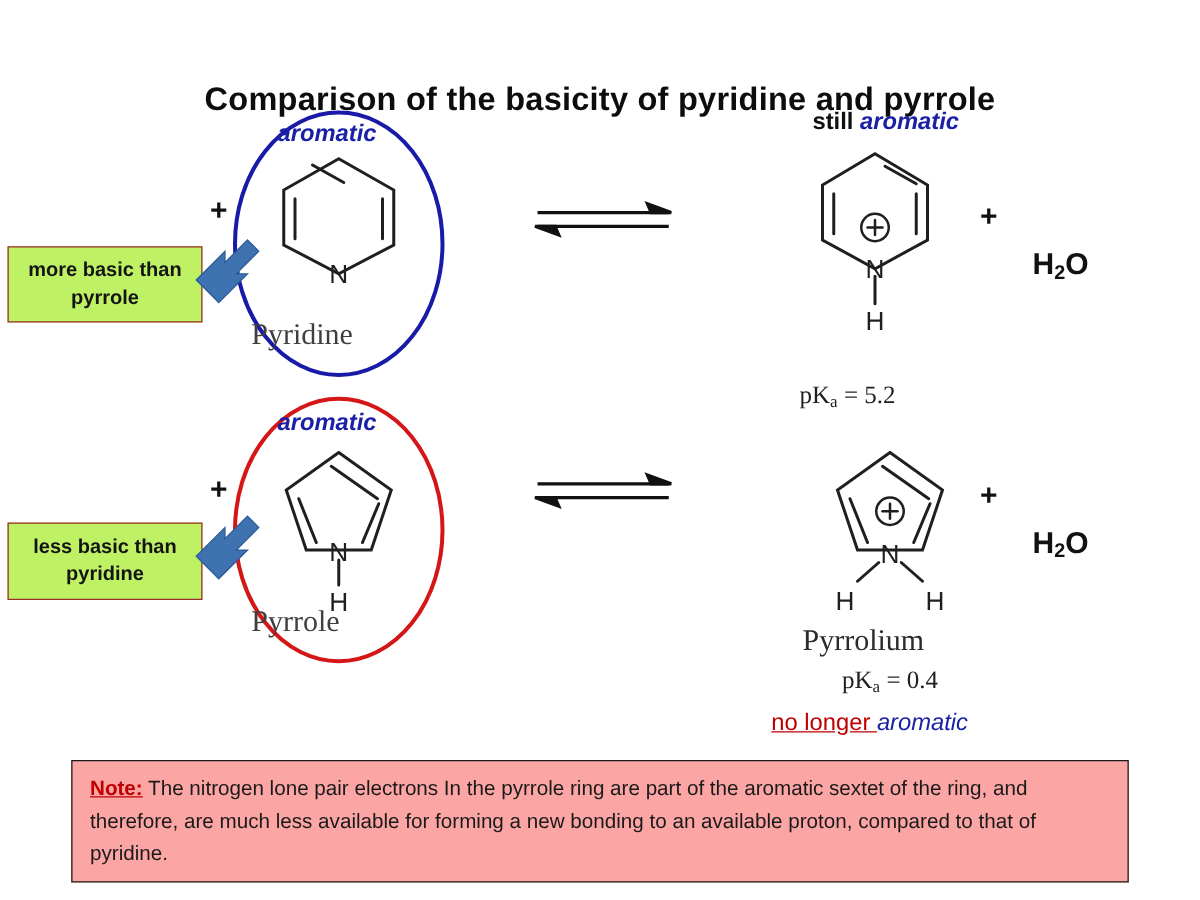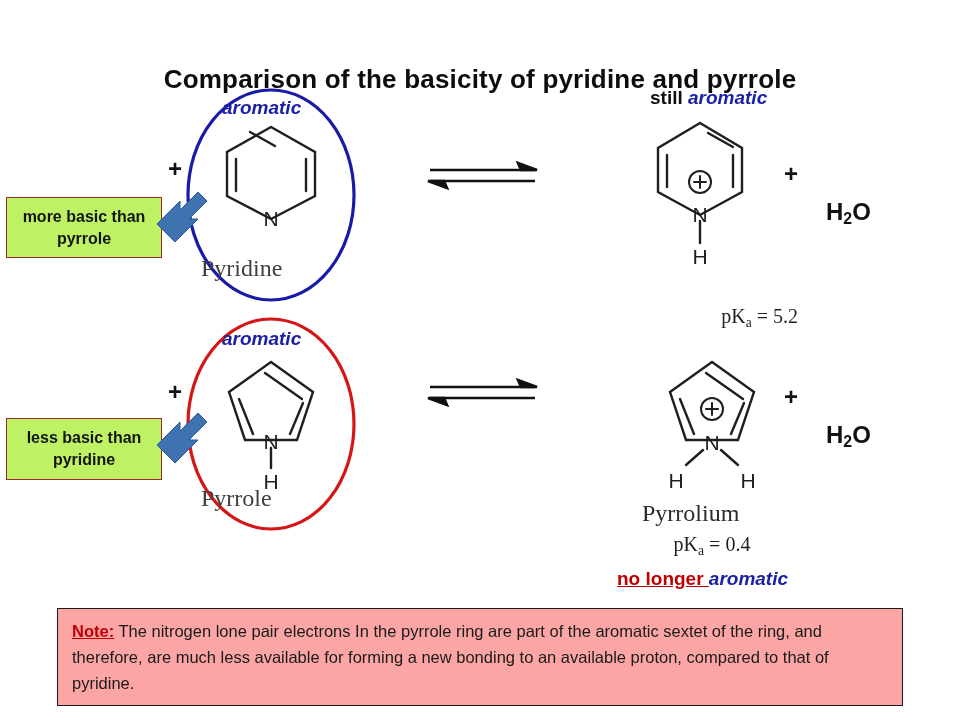--- a/index.html
+++ b/index.html
@@ -83,21 +83,21 @@
     font-weight: bold;
     color: #101010;
     white-space: nowrap;
   }
   .still-label .arom { color: #1b21a6; font-style: italic; }
 
   .nolonger {
     position: absolute;
     font-family: "Liberation Sans", sans-serif;
     font-size: 19px;
-    font-weight: bold;
+    font-weight: normal;
     white-space: nowrap;
   }
   .nolonger .red {
     color: #c00000;
     text-decoration: underline;
     text-decoration-color: #c00000;
   }
   .nolonger .arom { color: #1b21a6; font-style: italic; }
 
   
@@ -202,21 +202,21 @@
       <circle cx="700" cy="182" r="11" stroke-width="2"></circle>
       <line x1="694" y1="182" x2="706" y2="182" stroke-width="2"></line>
       <line x1="700" y1="176" x2="700" y2="188" stroke-width="2"></line>
 
       <line x1="700" y1="221" x2="700" y2="243"></line>
     </g>
     <text x="700" y="222" text-anchor="middle" font-family="Liberation Sans, sans-serif" font-size="21" fill="#1f1f1f">N</text>
     <text x="700" y="264" text-anchor="middle" font-family="Liberation Sans, sans-serif" font-size="21" fill="#1f1f1f">H</text>
   </svg>
 
-  <div class="pka-line" style="left:658px; top:305px; width:140px;text-align:right;">
+  <div class="pka-line" style="left:608px; top:305px; width:140px;">
     <span>pK</span><sub>a</sub>
     <span>= 5.2</span>
   </div>
 
   <div class="plus-sign" style="left:784px; top:160px;">+</div>
   <div class="reagent" style="left:826px; top:159px;">H<sub>2</sub>O</div>
 
   <div class="reagent" style="left:88px; top:378px;">H<sub>3</sub>O<sup>+</sup></div>
   <div class="plus-sign" style="left:168px; top:378px;">+</div>
 

